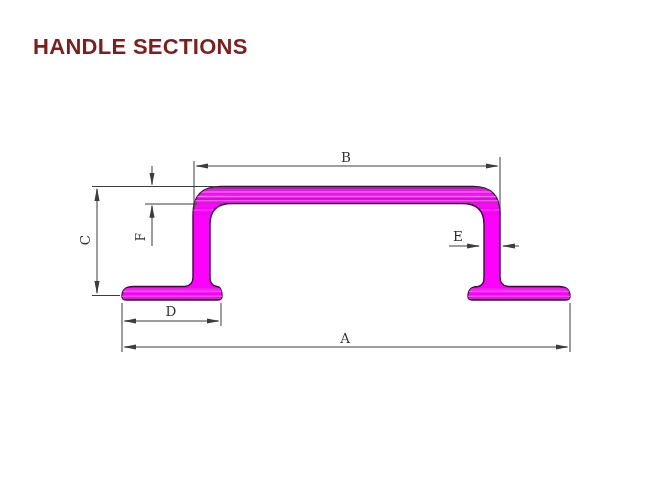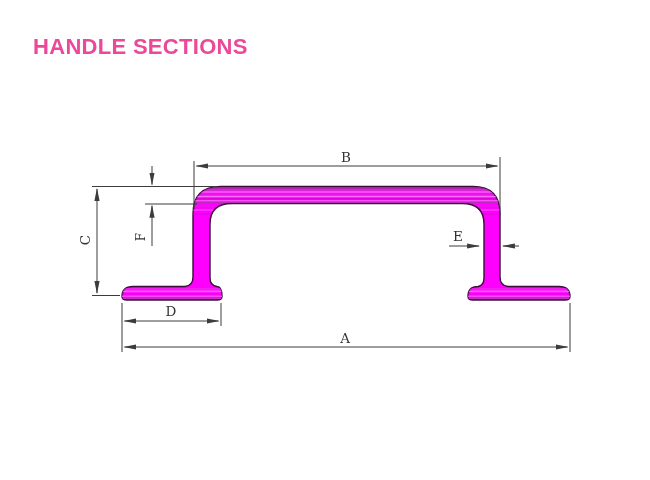--- a/index.html
+++ b/index.html
@@ -18,21 +18,21 @@
     background: #ffffff;
   }
   .page-title {
     position: absolute;
     left: 33px;
     top: 34px;
     font-family: "Liberation Sans", sans-serif;
     font-size: 22px;
     font-weight: 700;
     letter-spacing: 0.3px;
-    color: #ec4899;
+    color: #7f1d1d;
     margin: 0;
     white-space: nowrap;
   }
   .diagram-svg {
     position: absolute;
     left: 0;
     top: 0;
   }
   .dim-label {
     font-family: "DejaVu Serif", "Liberation Serif", serif;

